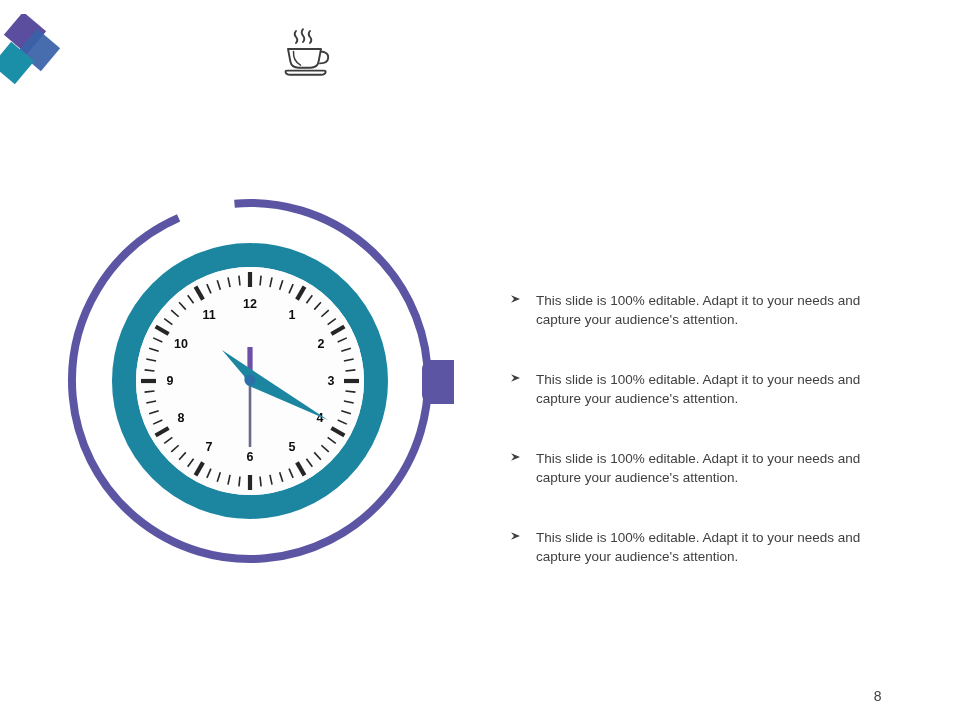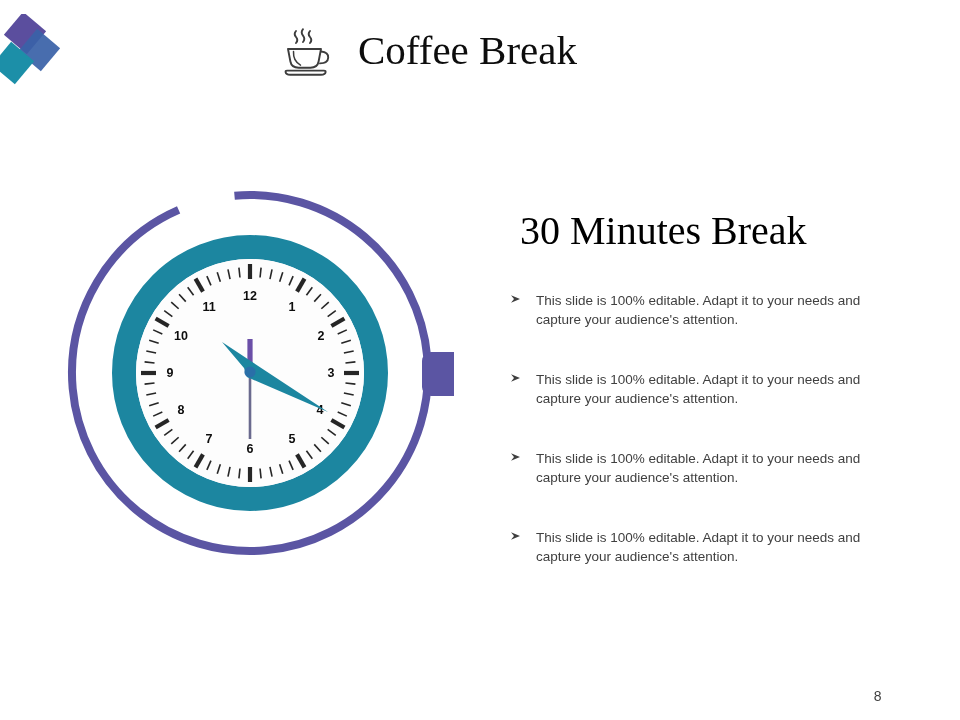--- a/index.html
+++ b/index.html
@@ -47,21 +47,21 @@
     line-height: 52px;
     color: #0d0d0d;
     letter-spacing: 0px;
     white-space: nowrap;
   }
 
   
   .clock-wrap {
     position: absolute;
     left: 54px;
-    top: 182px;
+    top: 190px;
     width: 400px;
     height: 390px;
   }
   .clock-wrap svg { display: block; }
 
   
   .content-title {
     position: absolute;
     left: 520px;
     top: 203px;
@@ -140,21 +140,20 @@
 
         <path d="M17.5 29.5 q-0.5 9.5 7 13.6" stroke-width="1.5"></path>
 
         <path d="M45 29.5 q7.5 0.6 7.2 6.2 q-0.3 5.4 -8.2 5.7"></path>
 
         <path d="M11 48.6 L48 48.6 q1.8 0 1.6 1.6 q-0.3 2.6 -4.6 2.6 L14.2 52.8 q-4.3 0 -4.6 -2.6 q-0.2 -1.6 1.4 -1.6 Z"></path>
       </g>
     </svg>
   </div>
 
-  <div class="header-title">Coffee Break</div>
 
   <div class="clock-wrap">
     <svg width="400" height="390" viewBox="0 0 400 390" xmlns="http://www.w3.org/2000/svg">
 
       <g>
         <circle cx="196" cy="191" r="178" fill="none" stroke="#5B55A3" stroke-width="8" stroke-dasharray="1060 58" transform="rotate(-95 196 191)" stroke-linecap="butt"></circle>
       </g>
 
       <rect x="368" y="170" width="48" height="44" rx="9" ry="9" fill="#5B55A3"></rect>
 
@@ -251,21 +250,20 @@
         <line x1="196" y1="172" x2="196" y2="257" stroke="#6a6a8e" stroke-width="2.6" stroke-linecap="butt"></line>
         <rect x="193.4" y="157" width="5.2" height="30" fill="#6B4FA8"></rect>
 
         <polygon points="168,160 274,230 193,195 190,186" fill="#1C86A0"></polygon>
 
         <circle cx="196" cy="190" r="5.6" fill="#2A6FA8"></circle>
       </g>
     </svg>
   </div>
 
-  <div class="content-title">30 Minutes Break</div>
 
   <div class="bullets">
 
     <div class="bullet">
       <span class="marker">
         <svg width="14" height="14" viewBox="0 0 14 14" xmlns="http://www.w3.org/2000/svg">
           <path d="M2 3.2 L11 7 L2 10.8 L5 7 Z" fill="#3f3f3f"></path>
         </svg>
       </span>
       <span class="btext">This slide is 100% editable. Adapt it to your needs and capture your audience's attention.</span>

